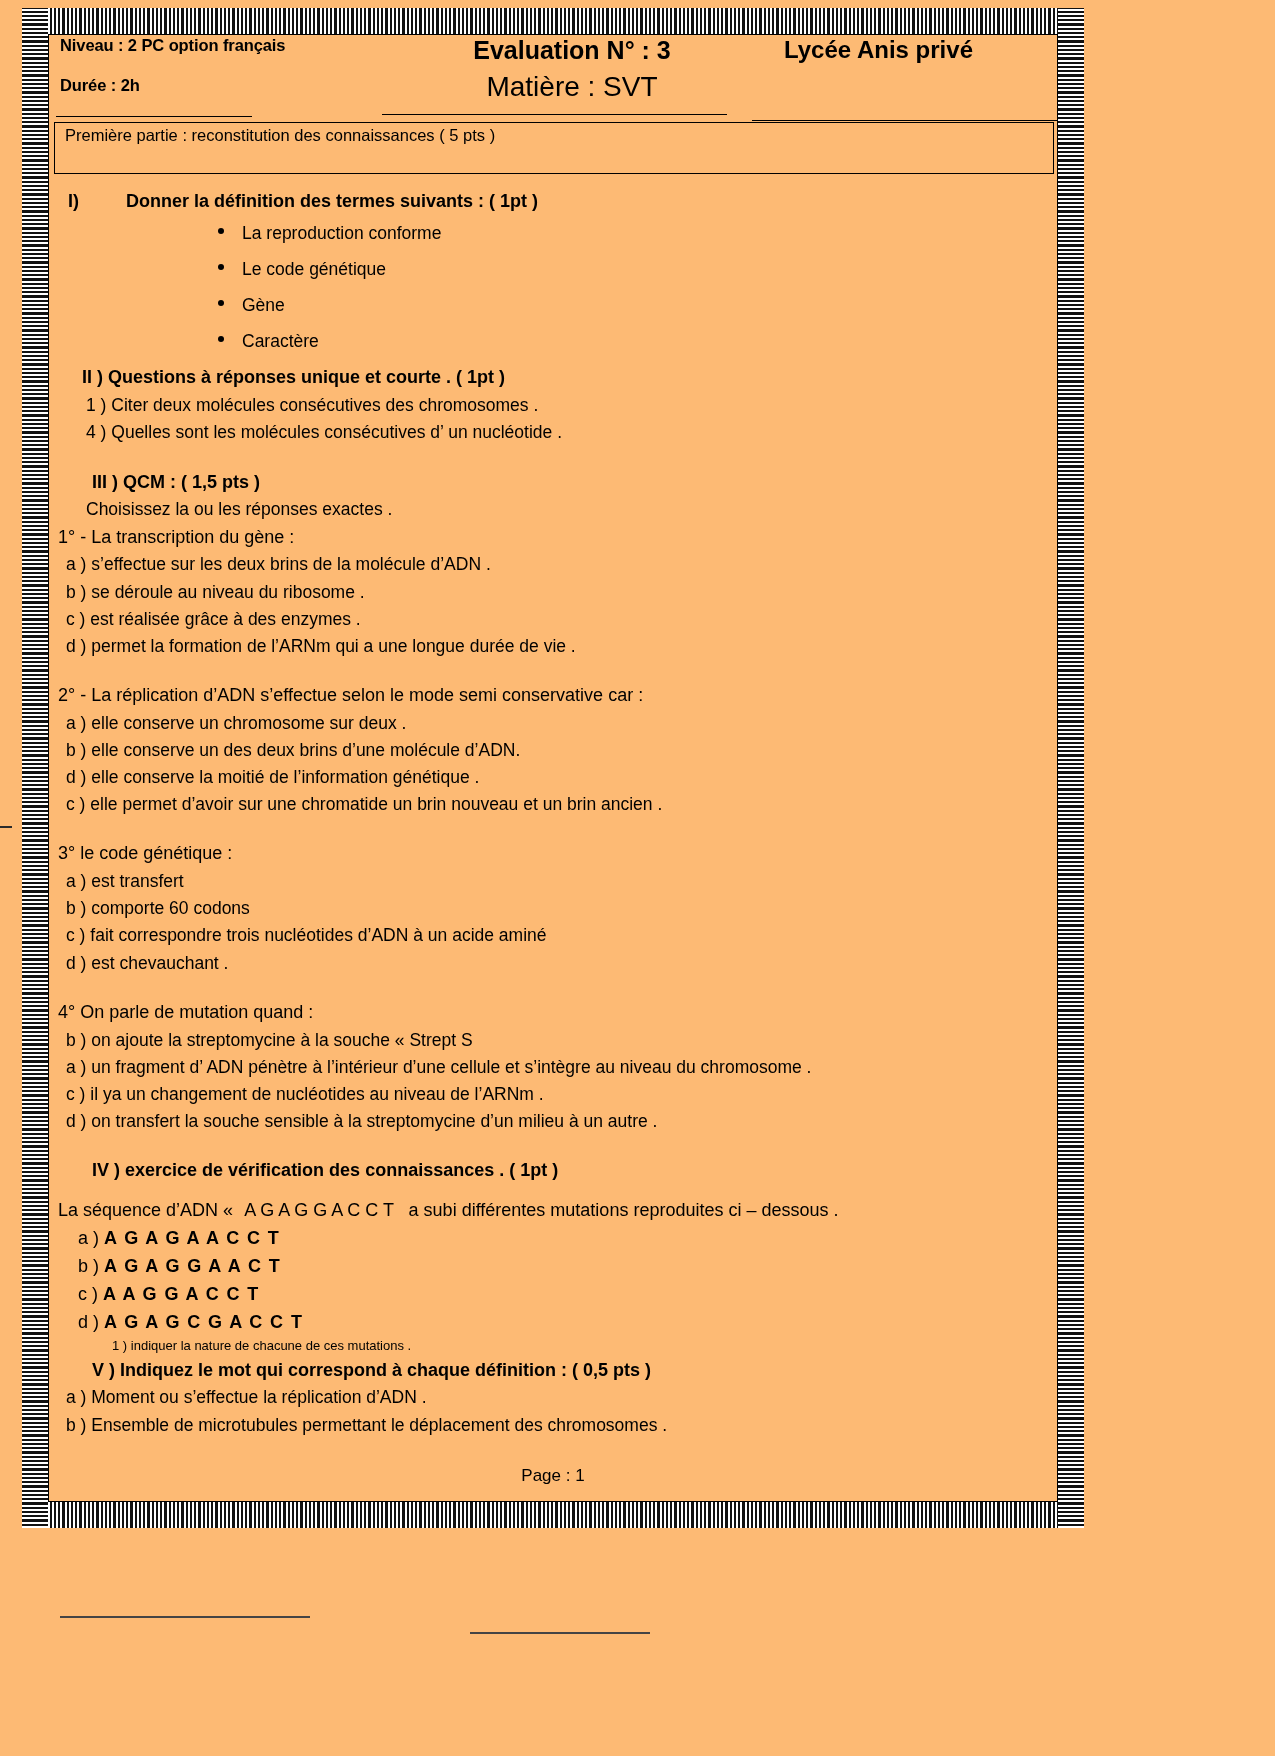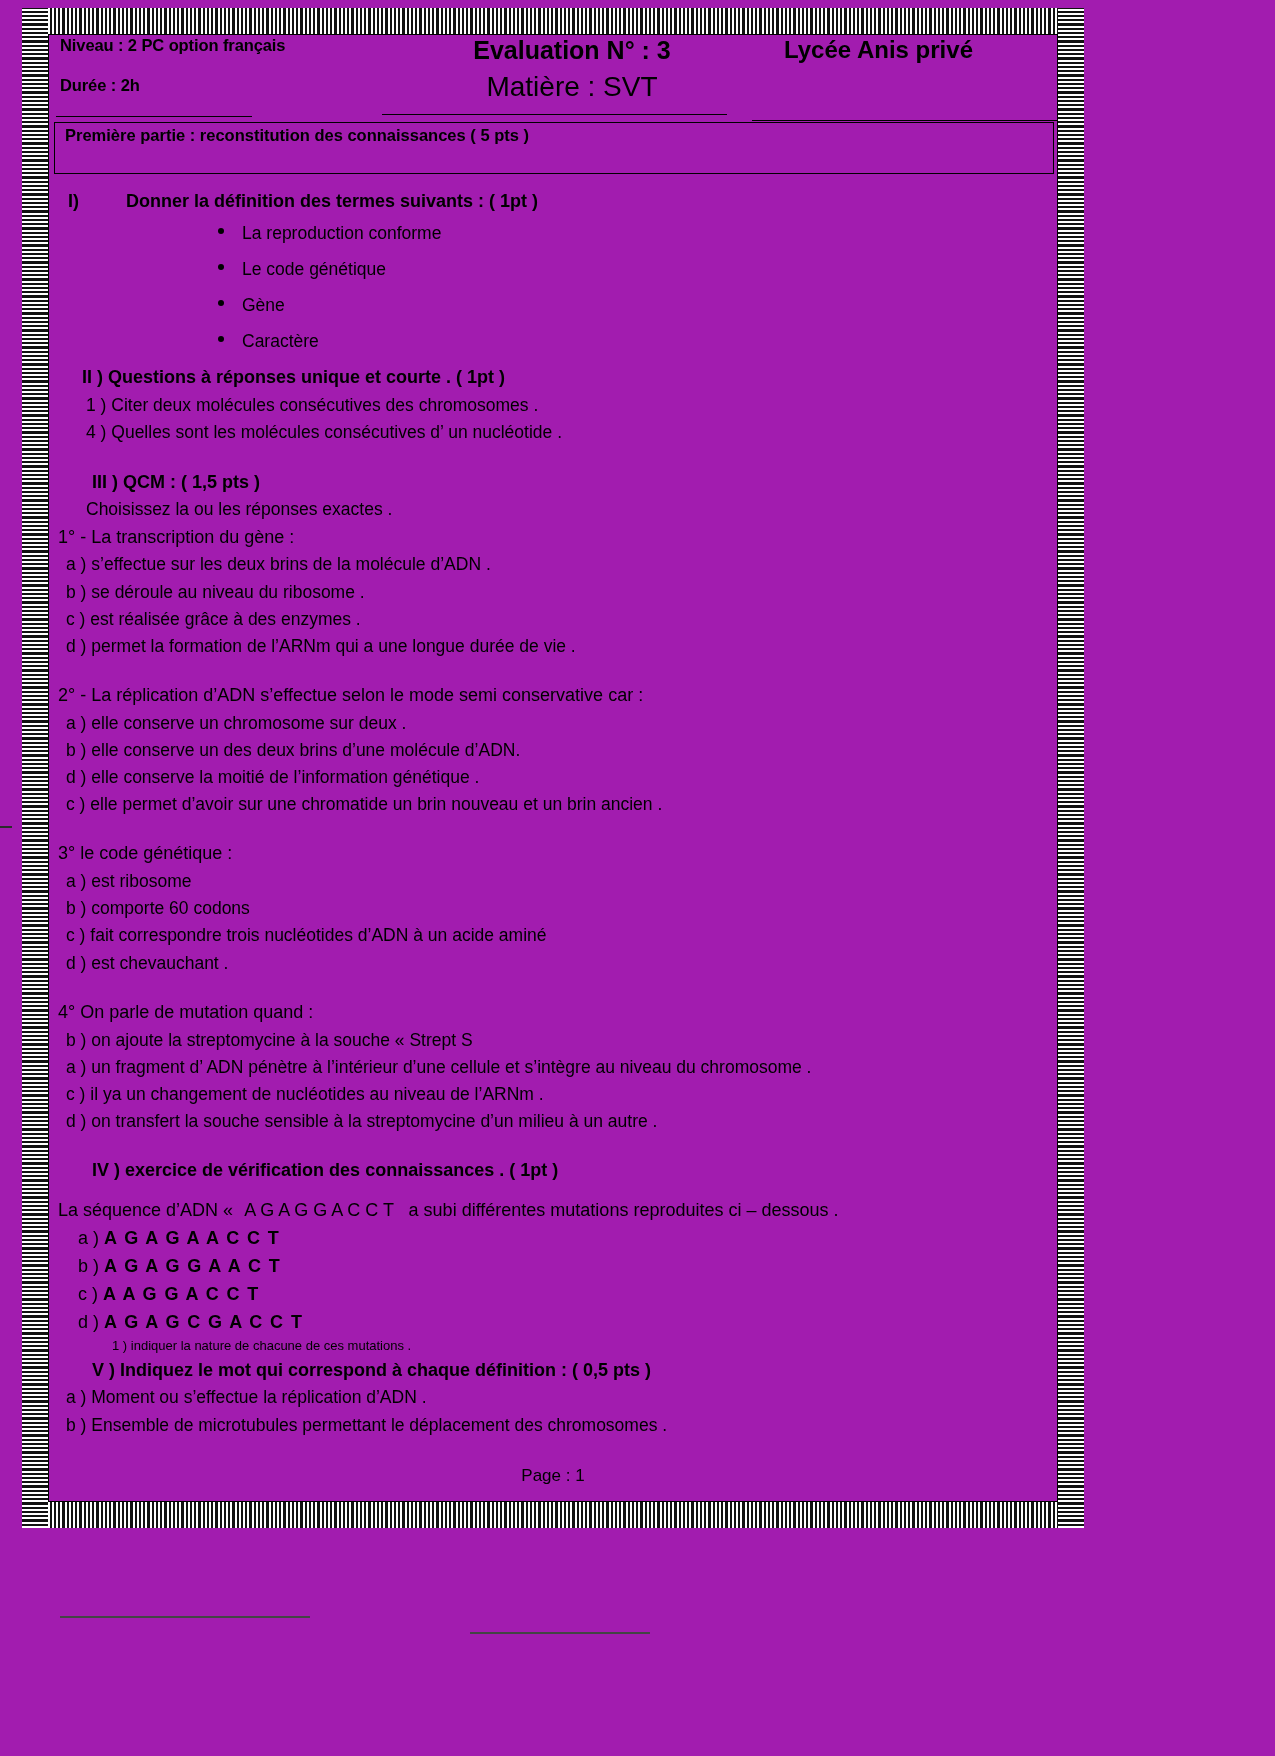--- a/index.html
+++ b/index.html
@@ -15,21 +15,21 @@
     position: relative;
     overflow: hidden;
   }
 
   
   .page {
     position: absolute;
     left: 0; top: 0;
     width: 1275px;
     height: 1756px;
-    background: #a21caf;
+    background: #fdba74;
   }
 
   
   .orn-border {
     position: absolute;
     left: 22px;
     top: 8px;
     width: 1062px;
     height: 1520px;
     box-sizing: border-box;
@@ -160,21 +160,21 @@
     width: 1000px;
     height: 52px;
     border: 1.3px solid #000;
     box-sizing: border-box;
   }
   .partie-text {
     position: absolute;
     left: 10px;
     top: 3px;
     font-size: 16.5px;
-    font-weight: 700;
+    font-weight: 400;
   }
 
   
   .body {
     position: relative;
     margin-top: 34px;
     font-size: 17.5px;
     line-height: 1.55;
   }
   .spacer { height: 22px; }
@@ -345,21 +345,21 @@
 
       <div class="lvl0">2° - La réplication d’ADN s’effectue selon le mode semi conservative car :</div>
       <div class="lvl1">a ) elle conserve un chromosome sur deux .</div>
       <div class="lvl1">b ) elle conserve un des deux brins d’une molécule d’ADN.</div>
       <div class="lvl1">d ) elle conserve la moitié de l’information génétique .</div>
       <div class="lvl1">c ) elle permet d’avoir sur une chromatide un brin nouveau et un brin ancien .</div>
 
       <div class="spacer"></div>
 
       <div class="lvl0">3° le code génétique :</div>
-      <div class="lvl1">a ) est ribosome</div>
+      <div class="lvl1">a ) est transfert</div>
       <div class="lvl1">b ) comporte 60 codons</div>
       <div class="lvl1">c ) fait correspondre trois nucléotides d’ADN à un acide aminé</div>
       <div class="lvl1">d ) est chevauchant .</div>
 
       <div class="spacer"></div>
 
       <div class="lvl0">4° On parle de mutation quand :</div>
       <div class="lvl1">b ) on ajoute la streptomycine à la souche «  Strept S</div>
       <div class="lvl1">a ) un fragment d’ ADN pénètre à l’intérieur d’une cellule et s’intègre au niveau du chromosome .</div>
       <div class="lvl1">c ) il ya un changement de nucléotides au niveau de l’ARNm .</div>

